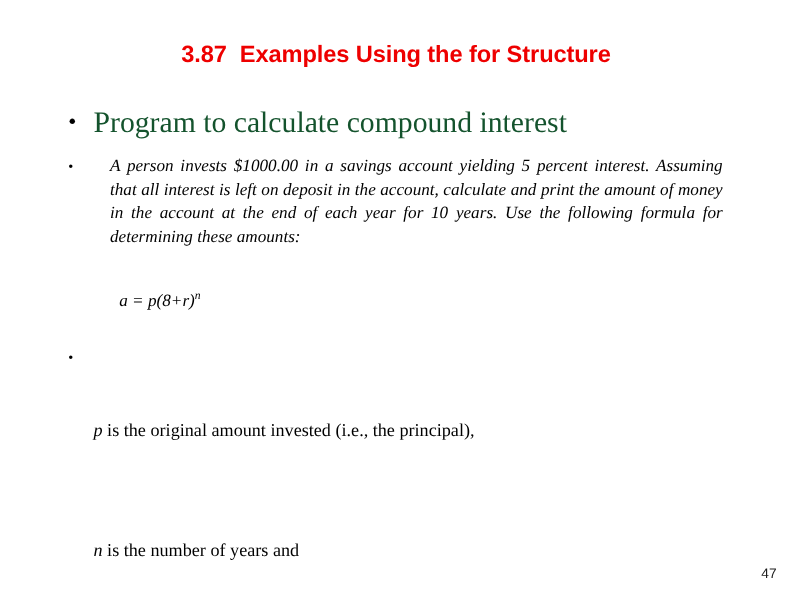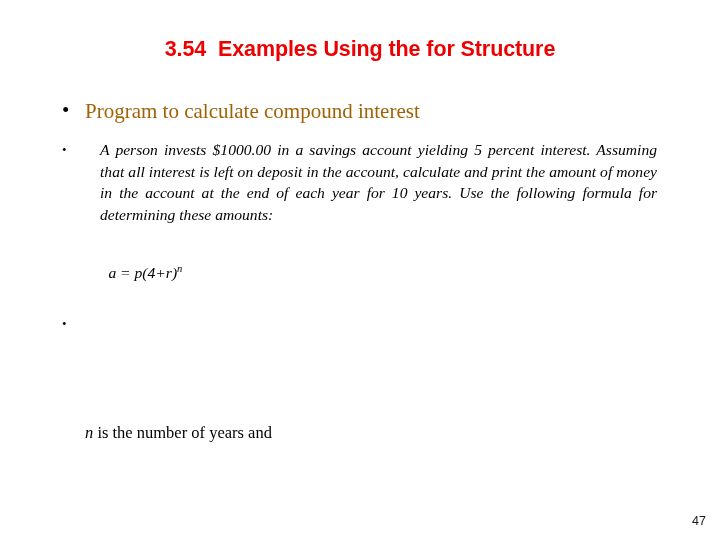--- a/index.html
+++ b/index.html
@@ -63,23 +63,23 @@
   
   .lvl1 {
     margin: 0 0 14px 0;
   }
   .lvl1 .bullet-dot {
     top: -1px;
     font-size: 21px;
     line-height: 26px;
   }
   .lvl1-text {
-    font-size: 21px;
+    font-size: 27px;
     line-height: 26px;
-    color: #a16207;
+    color: #14532d;
     white-space: pre;
   }
 
   
   .lvl2 {
     margin: 0 0 2px 0;
   }
   .lvl2 .bullet-dot {
     top: 0px;
     font-size: 13px;
@@ -143,42 +143,43 @@
     line-height: 14px;
     color: #1a1a1a;
     font-family: Liberation Sans, sans-serif;
   }
 </style>
 </head>
 <body>
 
 <div class="slide">
 
-  <div class="slide-title">3.54  Examples Using the for Structure</div>
+  <div class="slide-title">3.87  Examples Using the for Structure</div>
 
   <div class="body">
 
     <div class="bullet-row lvl1">
       <span class="bullet-dot">•</span>
       <span class="lvl1-text">Program to calculate compound interest</span>
     </div>
 
     <div class="bullet-row lvl2">
       <span class="bullet-dot">•</span>
       <p class="para-italic">A person invests $1000.00 in a savings account yielding 5 percent interest. Assuming that all interest is left on deposit in the account, calculate and print the amount of money in the account at the end of each year for 10 years. Use the following formula for determining these amounts:</p>
     </div>
 
     <div class="formula">
-      <span>a = p(4+r)</span><sup>n</sup>
+      <span>a = p(8+r)</span><sup>n</sup>
     </div>
 
     <div class="bullet-row lvl3">
       <span class="bullet-dot">•</span>
       <div class="def-list">
 
+        <div class="def-line"><span class="it">p</span><span> is the original amount invested (i.e., the principal),</span></div>
 
 
         <div class="def-line"><span class="it">n</span><span> is the number of years and</span></div>
 
         
 
       </div>
     </div>
 
   </div>

